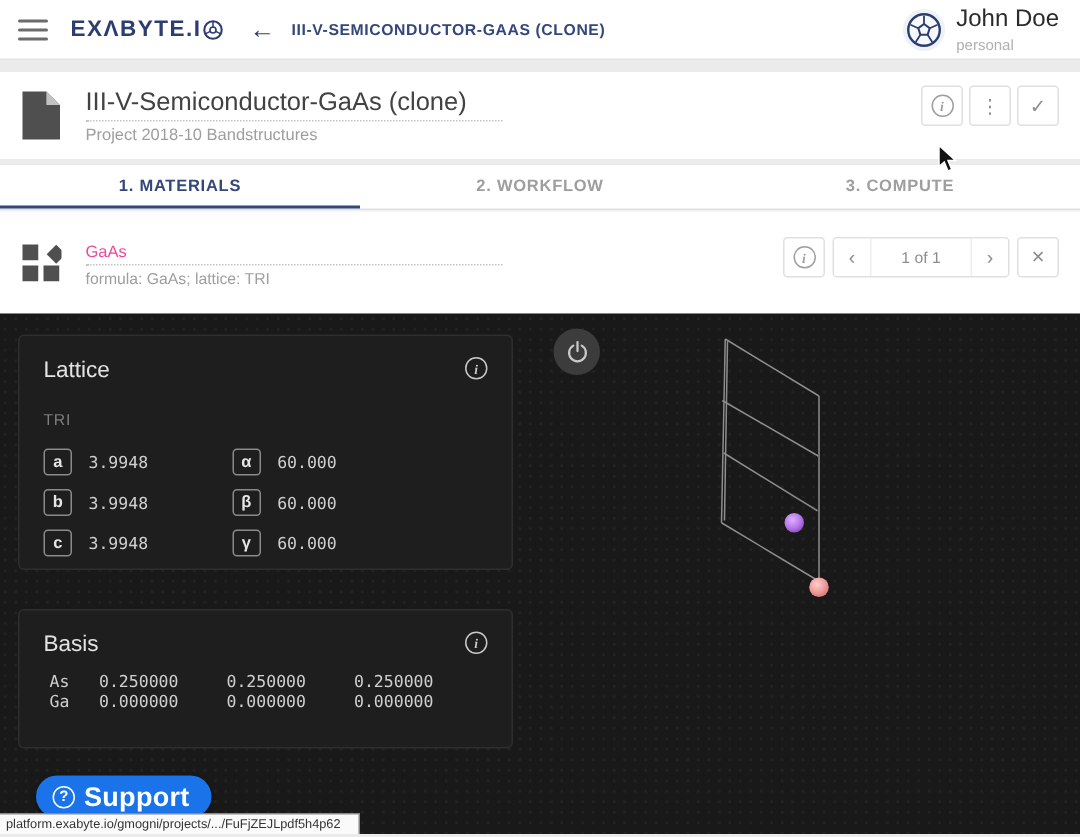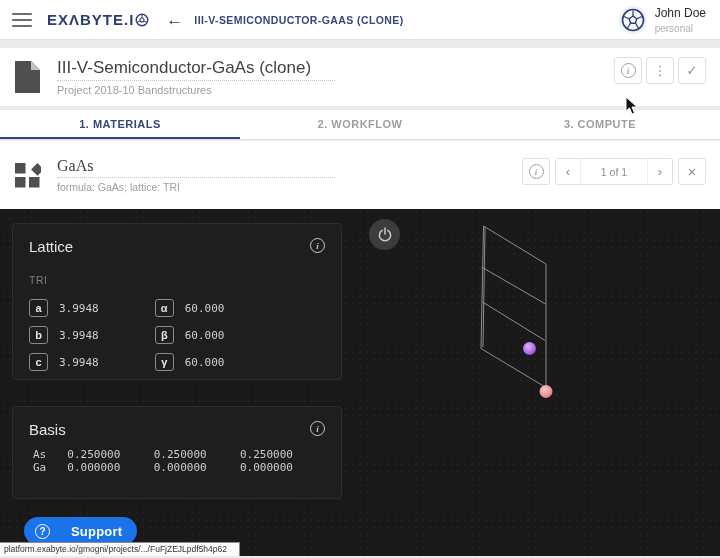--- a/index.html
+++ b/index.html
@@ -10,21 +10,21 @@
   .header { height: 40px; background: #fff; display: flex; align-items: center; padding: 0 10px; border-bottom: 1px solid #e3e3e3; }
   .hamburger { width: 20px; height: 14px; display: flex; flex-direction: column; justify-content: space-between; cursor: pointer; margin-left: 2px; }
   .hamburger span { display:block; height: 2px; background: #6b6b6b; border-radius: 1px; }
   .logo { display: flex; align-items: center; margin-left: 15px; color: #2c3e70; font-weight: bold; font-size: 15px; letter-spacing: 1px; }
   .logo svg { margin-left: 1px; }
   .back-arrow { margin-left: 17px; color: #2c3e70; font-size: 17px; line-height: 1; cursor: pointer; }
   .breadcrumb { margin-left: 11px; color: #33477a; font-size: 10.5px; font-weight: bold; letter-spacing: 0.4px; }
   .header-spacer { flex: 1; }
   .avatar { width: 28px; height: 28px; border-radius: 50%; background: #eef1f6; display:flex; align-items:center; justify-content:center; }
   .user-block { margin-left: 8px; margin-right: 4px; }
-  .user-name { font-size: 12px; color: #2b2b2b; }
+  .user-name { font-size: 16px; color: #2b2b2b; }
   .user-account { font-size: 10px; color: #b0b0b0; margin-top: 3px; }
 
   
   .gap-strip { height: 8px; background: #ebebeb; }
   .gap-thin  { height: 4px; background: #ebebeb; }
 
   
   .title-card { height: 58px; background: #fff; display: flex; align-items: center; padding: 0 14px; position: relative; }
   .doc-icon { flex: 0 0 auto; }
   .title-text { margin-left: 16px; }
@@ -34,21 +34,21 @@
   .sq-btn { width: 28px; height: 27px; border: 1px solid #e0e0e0; border-radius: 3px; background: #fff; color: #8d8d8d; display: flex; align-items: center; justify-content: center; font-size: 13px; cursor: pointer; }
 
   
   .tabbar { height: 30px; background: #fff; display: flex; border-bottom: 1px solid #e0e0e0; }
   .tab { flex: 1; text-align: center; line-height: 28px; font-size: 11px; font-weight: bold; letter-spacing: 0.5px; color: #9e9e9e; cursor: pointer; border-bottom: 2px solid transparent; }
   .tab.active { color: #33477a; border-bottom-color: #33477a; }
 
   
   .material-card { height: 69px; background: #fff; display: flex; align-items: center; padding: 0 14px; position: relative; border-top: 1px solid #f0f0f0; }
   .mat-text { margin-left: 16px; }
-  .mat-title { font-size: 16px; color: #404040; display: inline-block; border-bottom: 1px dotted #c4c4c4; min-width: 278px; padding-bottom: 2px; font-family: Liberation Serif, serif; }
+  .mat-title { font-size: 11px; color: #ec4899; display: inline-block; border-bottom: 1px dotted #c4c4c4; min-width: 278px; padding-bottom: 2px; }
   .mat-subtitle { font-size: 10.5px; color: #9e9e9e; margin-top: 3px; }
   .mat-actions { position: absolute; right: 14px; top: 17px; display: flex; gap: 5px; align-items: center; }
   .pager-group { display: flex; border: 1px solid #e0e0e0; border-radius: 3px; height: 27px; overflow: hidden; }
   .pager-group > * { display:flex; align-items:center; justify-content:center; color:#8d8d8d; }
   .pager-btn { width: 24px; font-size: 13px; cursor: pointer; background:#fff; border:none; color:#8d8d8d; }
   .pager-label { width: 68px; font-size: 10.5px; border-left: 1px solid #eee; border-right: 1px solid #eee; }
 
   
   .dark-main { position: relative; height: 347px; background: #191919;
     background-image: radial-gradient(circle, #222222 1px, transparent 1px); background-size: 7px 7px; padding-left: 28px; }
@@ -61,31 +61,31 @@
   .info-circle { width: 15px; height: 15px; border: 1.5px solid #c9c9c9; border-radius: 50%; color: #c9c9c9; font-size: 9px; font-weight: bold; display:flex; align-items:center; justify-content:center; font-family: "Liberation Serif", serif; font-style: italic; cursor: pointer; }
   .lattice-type { font-size: 10.5px; color: #7d7d7d; margin-top: 19px; letter-spacing: 0.5px; }
   .lattice-grid { display: flex; margin-top: 13px; }
   .lat-col { display: flex; flex-direction: column; gap: 9px; }
   .lat-col.right { margin-left: 56px; }
   .lat-row { display: flex; align-items: center; height: 18px; }
   .lat-box { width: 19px; height: 18px; border: 1px solid #8a8a8a; border-radius: 3px; color: #e6e6e6; font-size: 11px; font-weight: bold; display:flex; align-items:center; justify-content:center; }
   .lat-val { margin-left: 11px; font-family: "DejaVu Sans Mono", monospace; font-size: 11px; color: #cfcfcf; }
 
   .basis-table { margin-top: 10px; padding-left: 4px; font-family: "DejaVu Sans Mono", monospace; font-size: 11px; color: #cfcfcf; }
-  .basis-row { display: flex; line-height: 13px; justify-content: space-between; }
+  .basis-row { display: flex; line-height: 13px; }
   .basis-el { width: 33px; }
   .basis-val { width: 85px; }
 
   .power-btn { position: absolute; left: 369px; top: 10px; width: 31px; height: 31px; border-radius: 50%; background: #3c3c3c; display:flex; align-items:center; justify-content:center; cursor: pointer; }
 
   .viewer-svg { position: absolute; left: 0; top: 0; width: 720px; height: 347px; }
 
   .support-btn { position: absolute; left: 24px; top: 308px; height: 28px; background: #1a73e8; border-radius: 15px; display: flex; align-items: center; padding: 0 15px 0 11px; cursor: pointer; box-shadow: 0 1px 3px rgba(0,0,0,.5); }
   .support-q { width: 15px; height: 15px; border: 1.5px solid #fff; border-radius: 50%; color: #fff; font-size: 10px; font-weight: bold; display:flex; align-items:center; justify-content:center; }
-  .support-label { color: #fff; font-weight: bold; font-size: 13px; margin-left: 21px; letter-spacing: 0.2px; }
+  .support-label { color: #fff; font-weight: bold; font-size: 18px; margin-left: 6px; letter-spacing: 0.2px; }
 
   .status-bar { position: absolute; left: 0; top: 333px; width: 240px; height: 14px; background: #fafafa; border: 1px solid #8a8a8a; border-left: none; border-bottom: none; font-size: 8.5px; color: #333; line-height: 12px; padding: 0 4px; white-space: nowrap; overflow: hidden; }
 
   .cursor { position: absolute; left: 625px; top: 96px; pointer-events: none; z-index: 50; }
 </style>
 </head>
 <body>
 
 <div class="header">
   <div class="hamburger">

